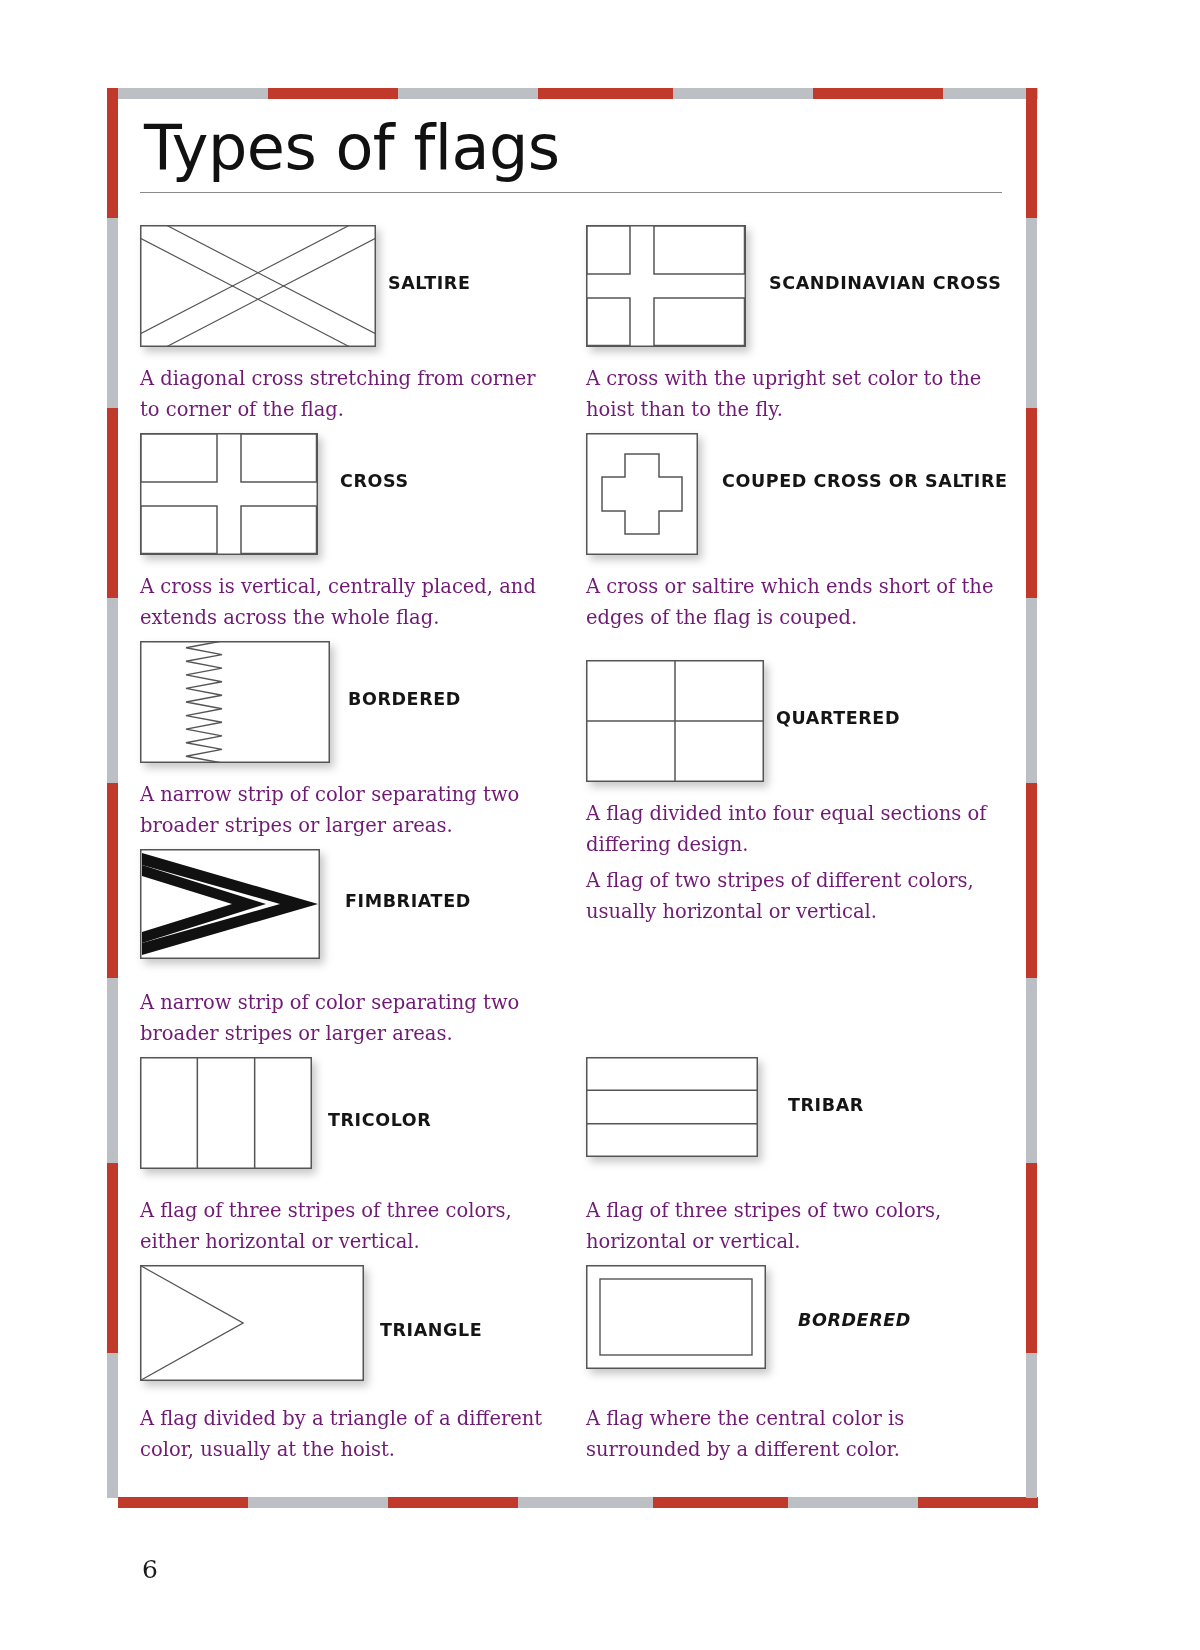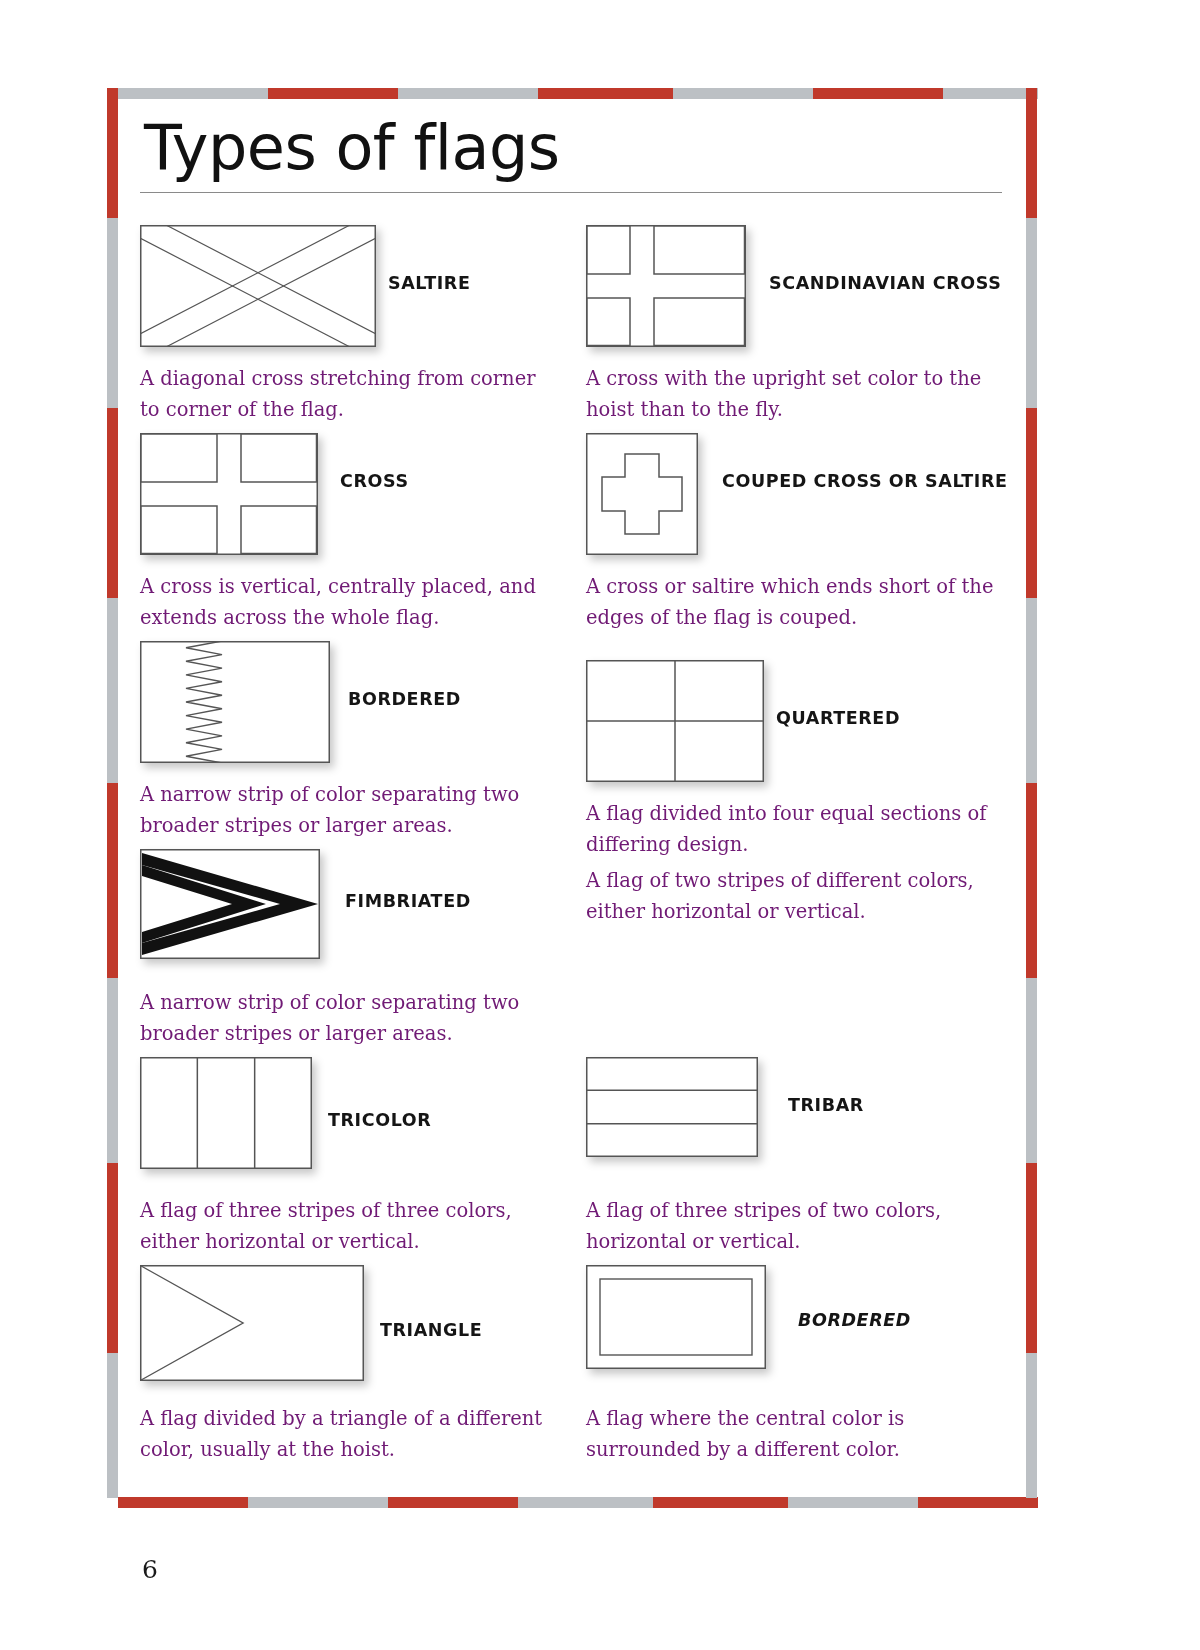--- a/index.html
+++ b/index.html
@@ -248,21 +248,21 @@
               <rect x="0.75" y="0.75" width="178.5" height="108.5" fill="#ffffff" stroke="#555555" stroke-width="1.5"></rect>
               <path d="M2,4 L178,55 L2,106 L2,94 L140,55 L2,16 Z" fill="#111111"></path>
               <path d="M2,16 L126,55 L2,94 L2,83 L92,55 L2,27 Z" fill="#111111"></path>
             </svg>
           </div>
           <div class="flag-label" style="left: 205px; top: 42px;">FIMBRIATED</div>
         </div>
         <div class="entry-desc">A narrow strip of color separating two broader stripes or larger areas.</div>
       </div>
       <div class="entry" style="left: 446px; top: 624px; width: 430px;">
-        <div class="entry-desc">A flag of two stripes of different colors, either horizontal or vertical.</div>
+        <div class="entry-desc">A flag of two stripes of different colors, usually horizontal or vertical.</div>
       </div>
       <div class="entry" style="left: 0px; top: 832px; width: 430px;">
         <div class="entry-head">
           <div class="flag-wrap">
             <svg width="172" height="112" viewBox="0 0 172 112" xmlns="http://www.w3.org/2000/svg" style="display:block">
               <rect x="0.75" y="0.75" width="170.5" height="110.5" fill="#ffffff" stroke="#555555" stroke-width="1.5"></rect>
               <g stroke="#555555" stroke-width="1.5">
                 <line x1="57.333333333333336" y1="0.75" x2="57.333333333333336" y2="111.25"></line>
                 <line x1="114.66666666666667" y1="0.75" x2="114.66666666666667" y2="111.25"></line>
               </g>

